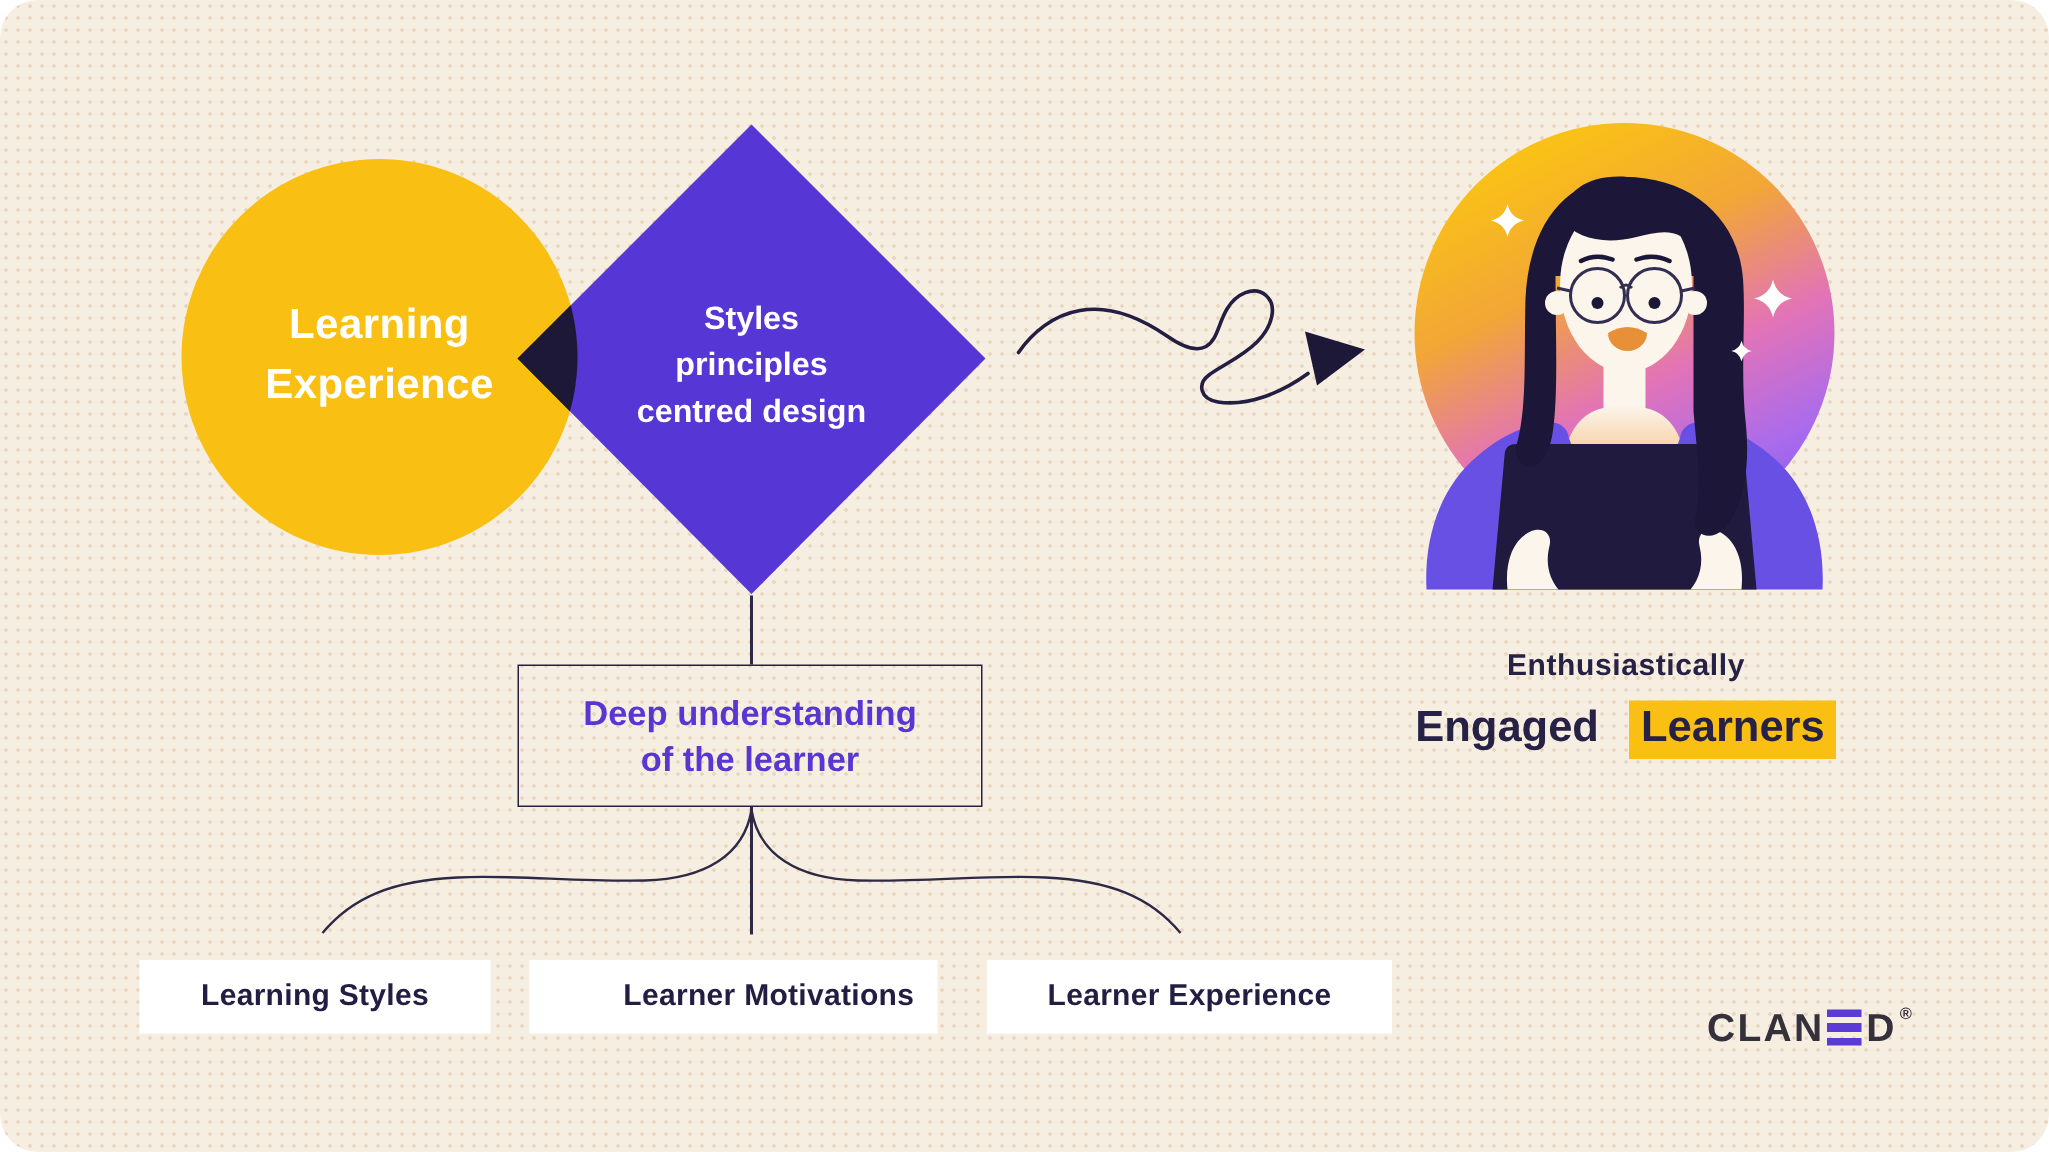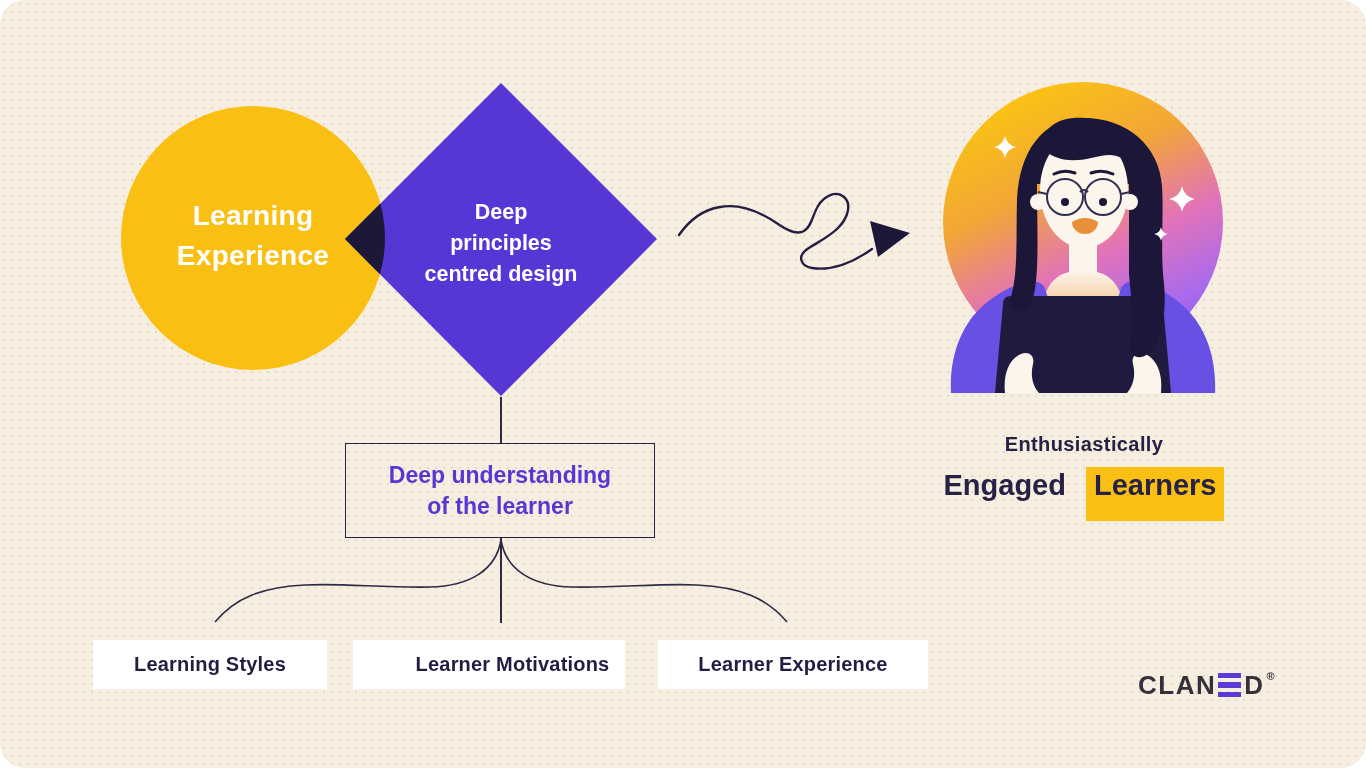--- a/index.html
+++ b/index.html
@@ -43,21 +43,21 @@
   .bb1 { left:93px;  width:234px; }
   .bb2 { left:353px; width:272px;padding-left:47px; }
   .bb3 { left:658px; width:270px; }
 
   .result {
     position:absolute; left:924px; top:427px; width:320px; text-align:center;
     color:#262145;
   }
   .result .r1 { font-size:20px; line-height:34px; font-weight:700; letter-spacing:0.4px; }
   .result .r2 { margin-top:7px; font-size:29px; line-height:35px; font-weight:800; }
-  .result .hl { background:#F9C013; padding:2px 8px 20px 8px; margin-left:20px; }
+  .result .hl { background:#F9C013; padding:2px 8px 5px 8px; margin-left:20px; }
 
   .brand {
     position:absolute; left:1138px; top:669px; height:32px;
     display:flex; align-items:center; color:#35313B;
     font-size:26px; font-weight:800; letter-spacing:1.5px;
   }
   .brand .ebars { display:inline-flex; flex-direction:column; justify-content:center;
     gap:4px; width:23px; height:24px; margin:0 3px 0 2px; }
   .brand .ebars i { display:block; height:5.2px; width:23px; background:#5B3BD6; }
   .brand .reg { font-size:11px; font-weight:700; align-self:flex-start; margin:1px 0 0 2px; }
@@ -154,21 +154,21 @@
     <path d="M0,-11 Q2,-2 11,0 Q2,2 0,11 Q-2,2 -11,0 Q-2,-2 0,-11 Z" fill="#fff" transform="translate(249,135) scale(1.15)"></path>
     <path d="M0,-11 Q2,-2 11,0 Q2,2 0,11 Q-2,2 -11,0 Q-2,-2 0,-11 Z" fill="#fff" transform="translate(228,170) scale(0.62)"></path>
   </svg>
 
   <div class="circle-label">
     <div>Learning</div>
     <div>Experience</div>
   </div>
 
   <div class="diamond-label">
-    <div>Deep</div>
+    <div>Styles</div>
     <div>principles</div>
     <div>centred design</div>
   </div>
 
   <div class="deep-box">
     <div class="txt">
       <div>Deep understanding</div>
       <div>of the learner</div>
     </div>
   </div>

